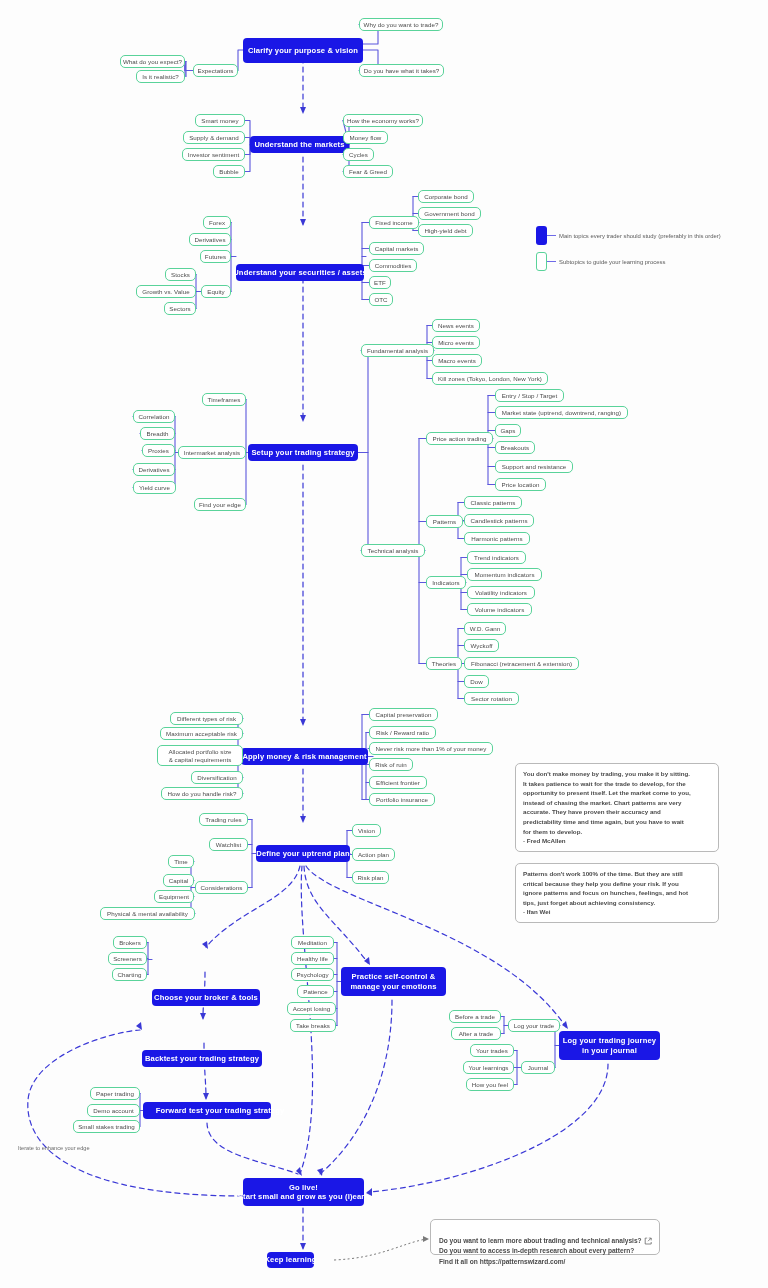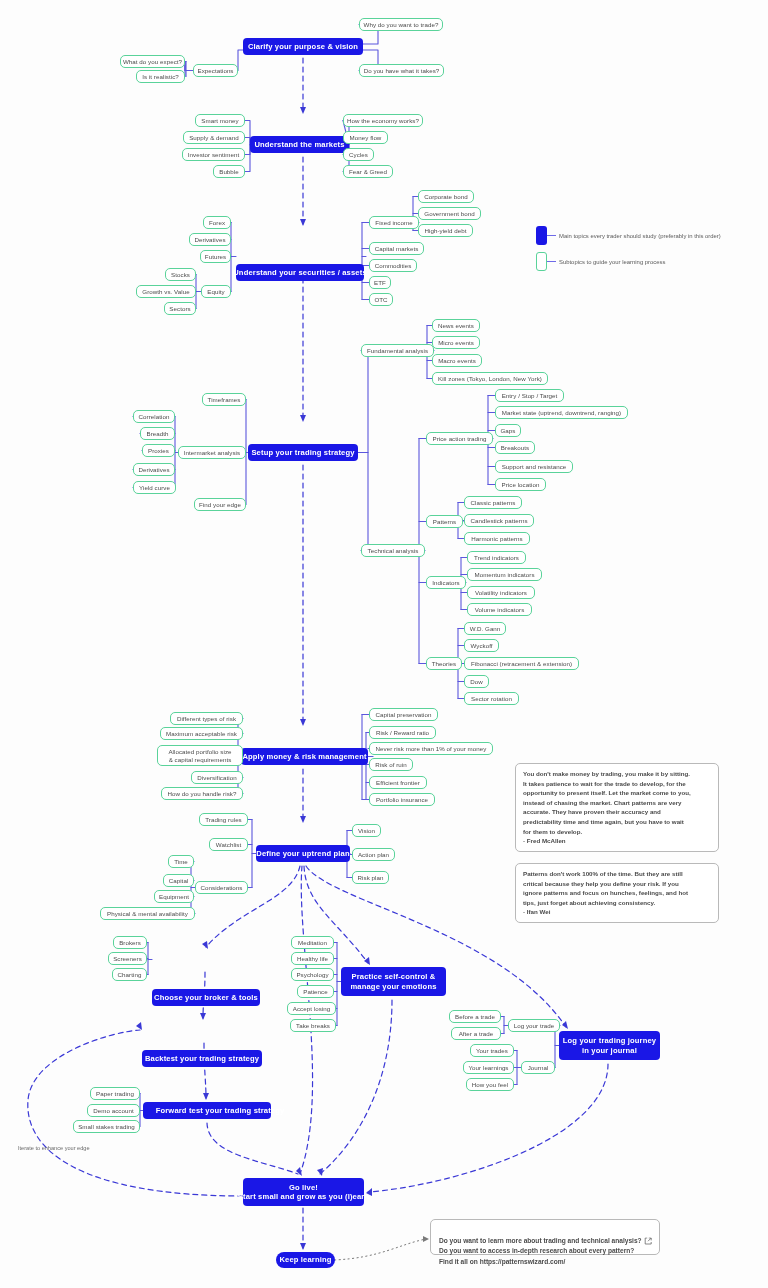--- a/index.html
+++ b/index.html
@@ -381,21 +381,21 @@
       <span class="legend-text">Main topics every trader should study (preferably in this order)</span>
     </div>
     <div class="legend-row" style="left:0;top:26px;">
       <span class="legend-swatch-sub"></span>
       <span class="legend-dash"></span>
       <span class="legend-text">Subtopics to guide your learning process</span>
     </div>
   </div>
 
   <div id="nodes-layer">
-      <div class="node main" style="left: 243px; top: 38px; width: 120px; height: 17px;">Clarify your purpose &amp; vision</div>
+      <div class="node main" style="left: 243px; top: 38px; width: 120px; height: 25px;">Clarify your purpose &amp; vision</div>
       <div class="node sub" style="left: 359px; top: 18px; width: 84px; height: 13px;">Why do you want to trade?</div>
       <div class="node sub" style="left: 359px; top: 64px; width: 85px; height: 13px;">Do you have what it takes?</div>
       <div class="node sub" style="left: 193px; top: 64px; width: 45px; height: 13px;">Expectations</div>
       <div class="node sub" style="left: 120px; top: 55px; width: 65px; height: 13px;">What do you expect?</div>
       <div class="node sub" style="left: 136px; top: 70px; width: 49px; height: 13px;">Is it realistic?</div>
       <div class="node main" style="left: 250px; top: 136px; width: 99px; height: 17px;">Understand the markets</div>
       <div class="node sub" style="left: 195px; top: 114px; width: 50px; height: 13px;">Smart money</div>
       <div class="node sub" style="left: 183px; top: 131px; width: 62px; height: 13px;">Supply &amp; demand</div>
       <div class="node sub" style="left: 182px; top: 148px; width: 63px; height: 13px;">Investor sentiment</div>
       <div class="node sub" style="left: 213px; top: 165px; width: 32px; height: 13px;">Bubble</div>
@@ -501,21 +501,21 @@
       <div class="node sub" style="left: 521px; top: 1061px; width: 34px; height: 13px;">Journal</div>
       <div class="node sub" style="left: 470px; top: 1044px; width: 44px; height: 13px;">Your trades</div>
       <div class="node sub" style="left: 463px; top: 1061px; width: 51px; height: 13px;">Your learnings</div>
       <div class="node sub" style="left: 466px; top: 1078px; width: 48px; height: 13px;">How you feel</div>
       <div class="node main" style="left: 143px; top: 1102px; width: 128px; height: 17px; padding-left: 32px;">Forward test your trading strategy</div>
       <div class="node sub" style="left: 90px; top: 1087px; width: 50px; height: 13px;">Paper trading</div>
       <div class="node sub" style="left: 87px; top: 1104px; width: 53px; height: 13px;">Demo account</div>
       <div class="node sub" style="left: 73px; top: 1120px; width: 67px; height: 13px;">Small stakes trading</div>
       <div class="node main" style="left: 243px; top: 1178px; width: 121px; height: 28px;">Go live!
 Start small and grow as you (l)earn</div>
-      <div class="node main" style="left: 276px; top: 1252px; width: 59px; height: 16px; border-radius: 8px;">Keep learning</div>
+      <div class="node main" style="left: 267px; top: 1252px; width: 47px; height: 16px;">Keep learning</div>
     </div>
 
   <div id="quotes-layer">
       <div class="quote" style="left: 515px; top: 763px; width: 204px; min-height: 82px;">You don't make money by trading, you make it by sitting.
 It takes patience to wait for the trade to develop, for the
 opportunity to present itself. Let the market come to you,
 instead of chasing the market. Chart patterns are very
 accurate. They have proven their accuracy and
 predictability time and time again, but you have to wait
 for them to develop.

